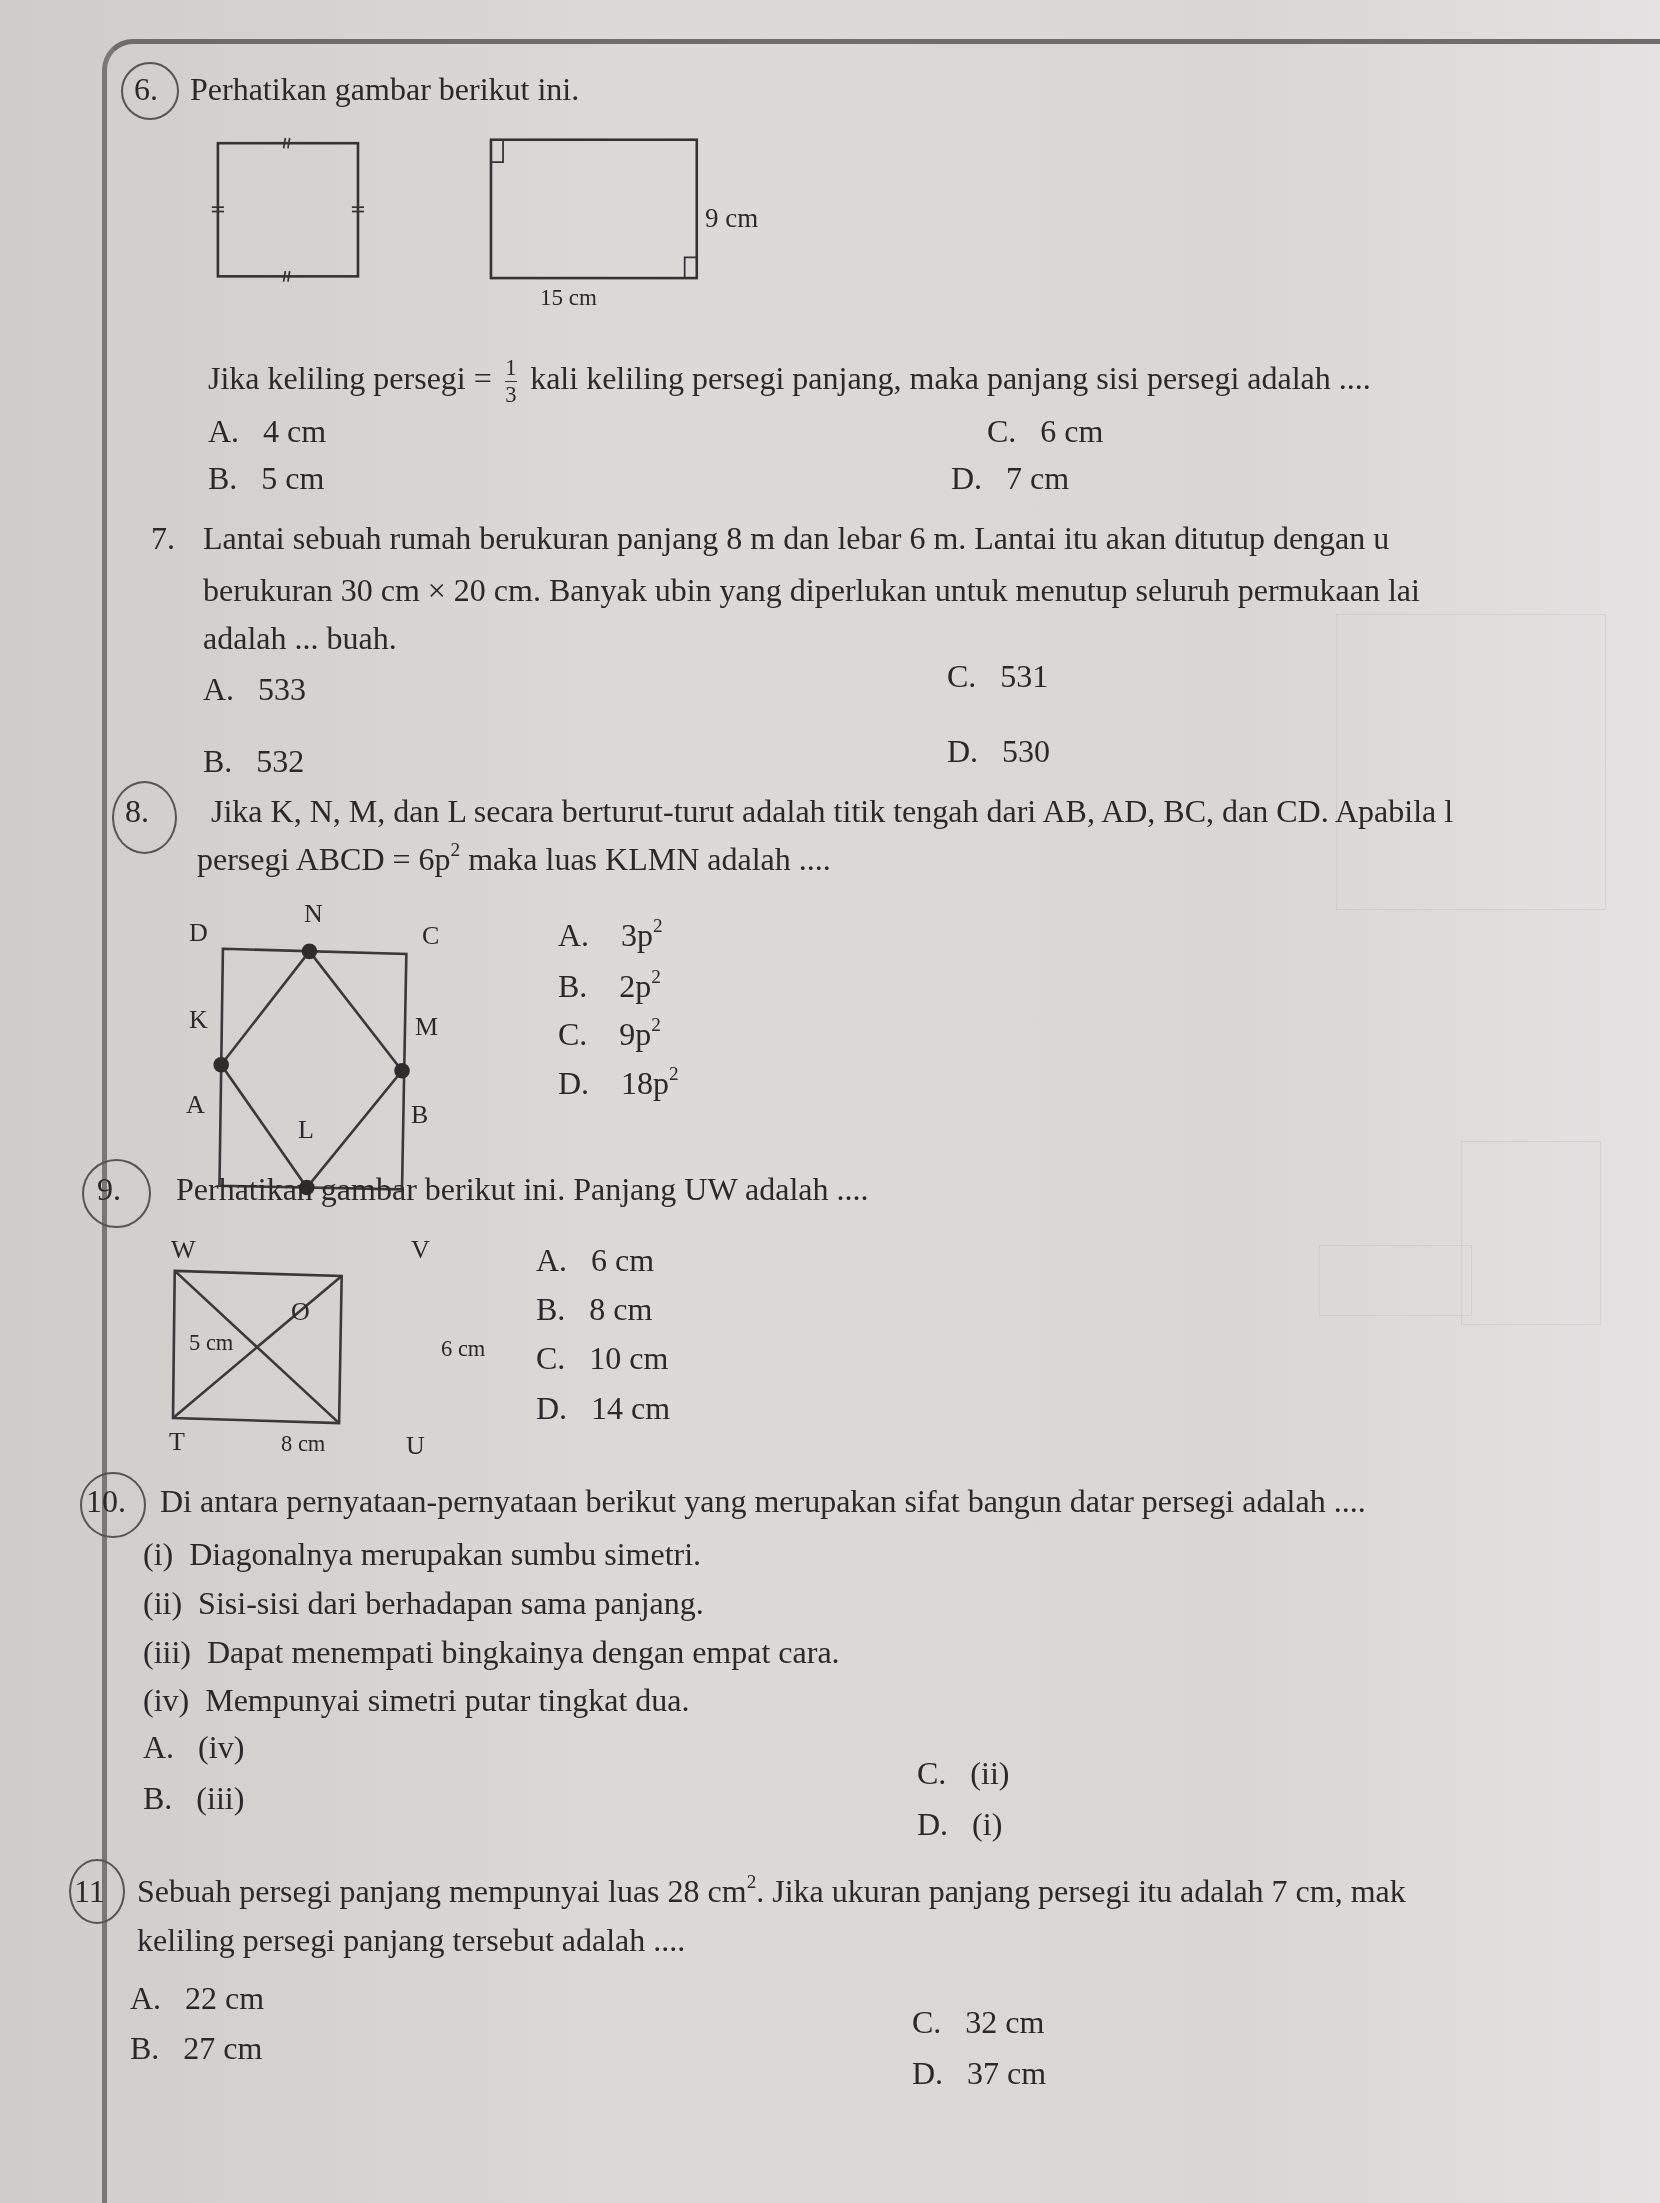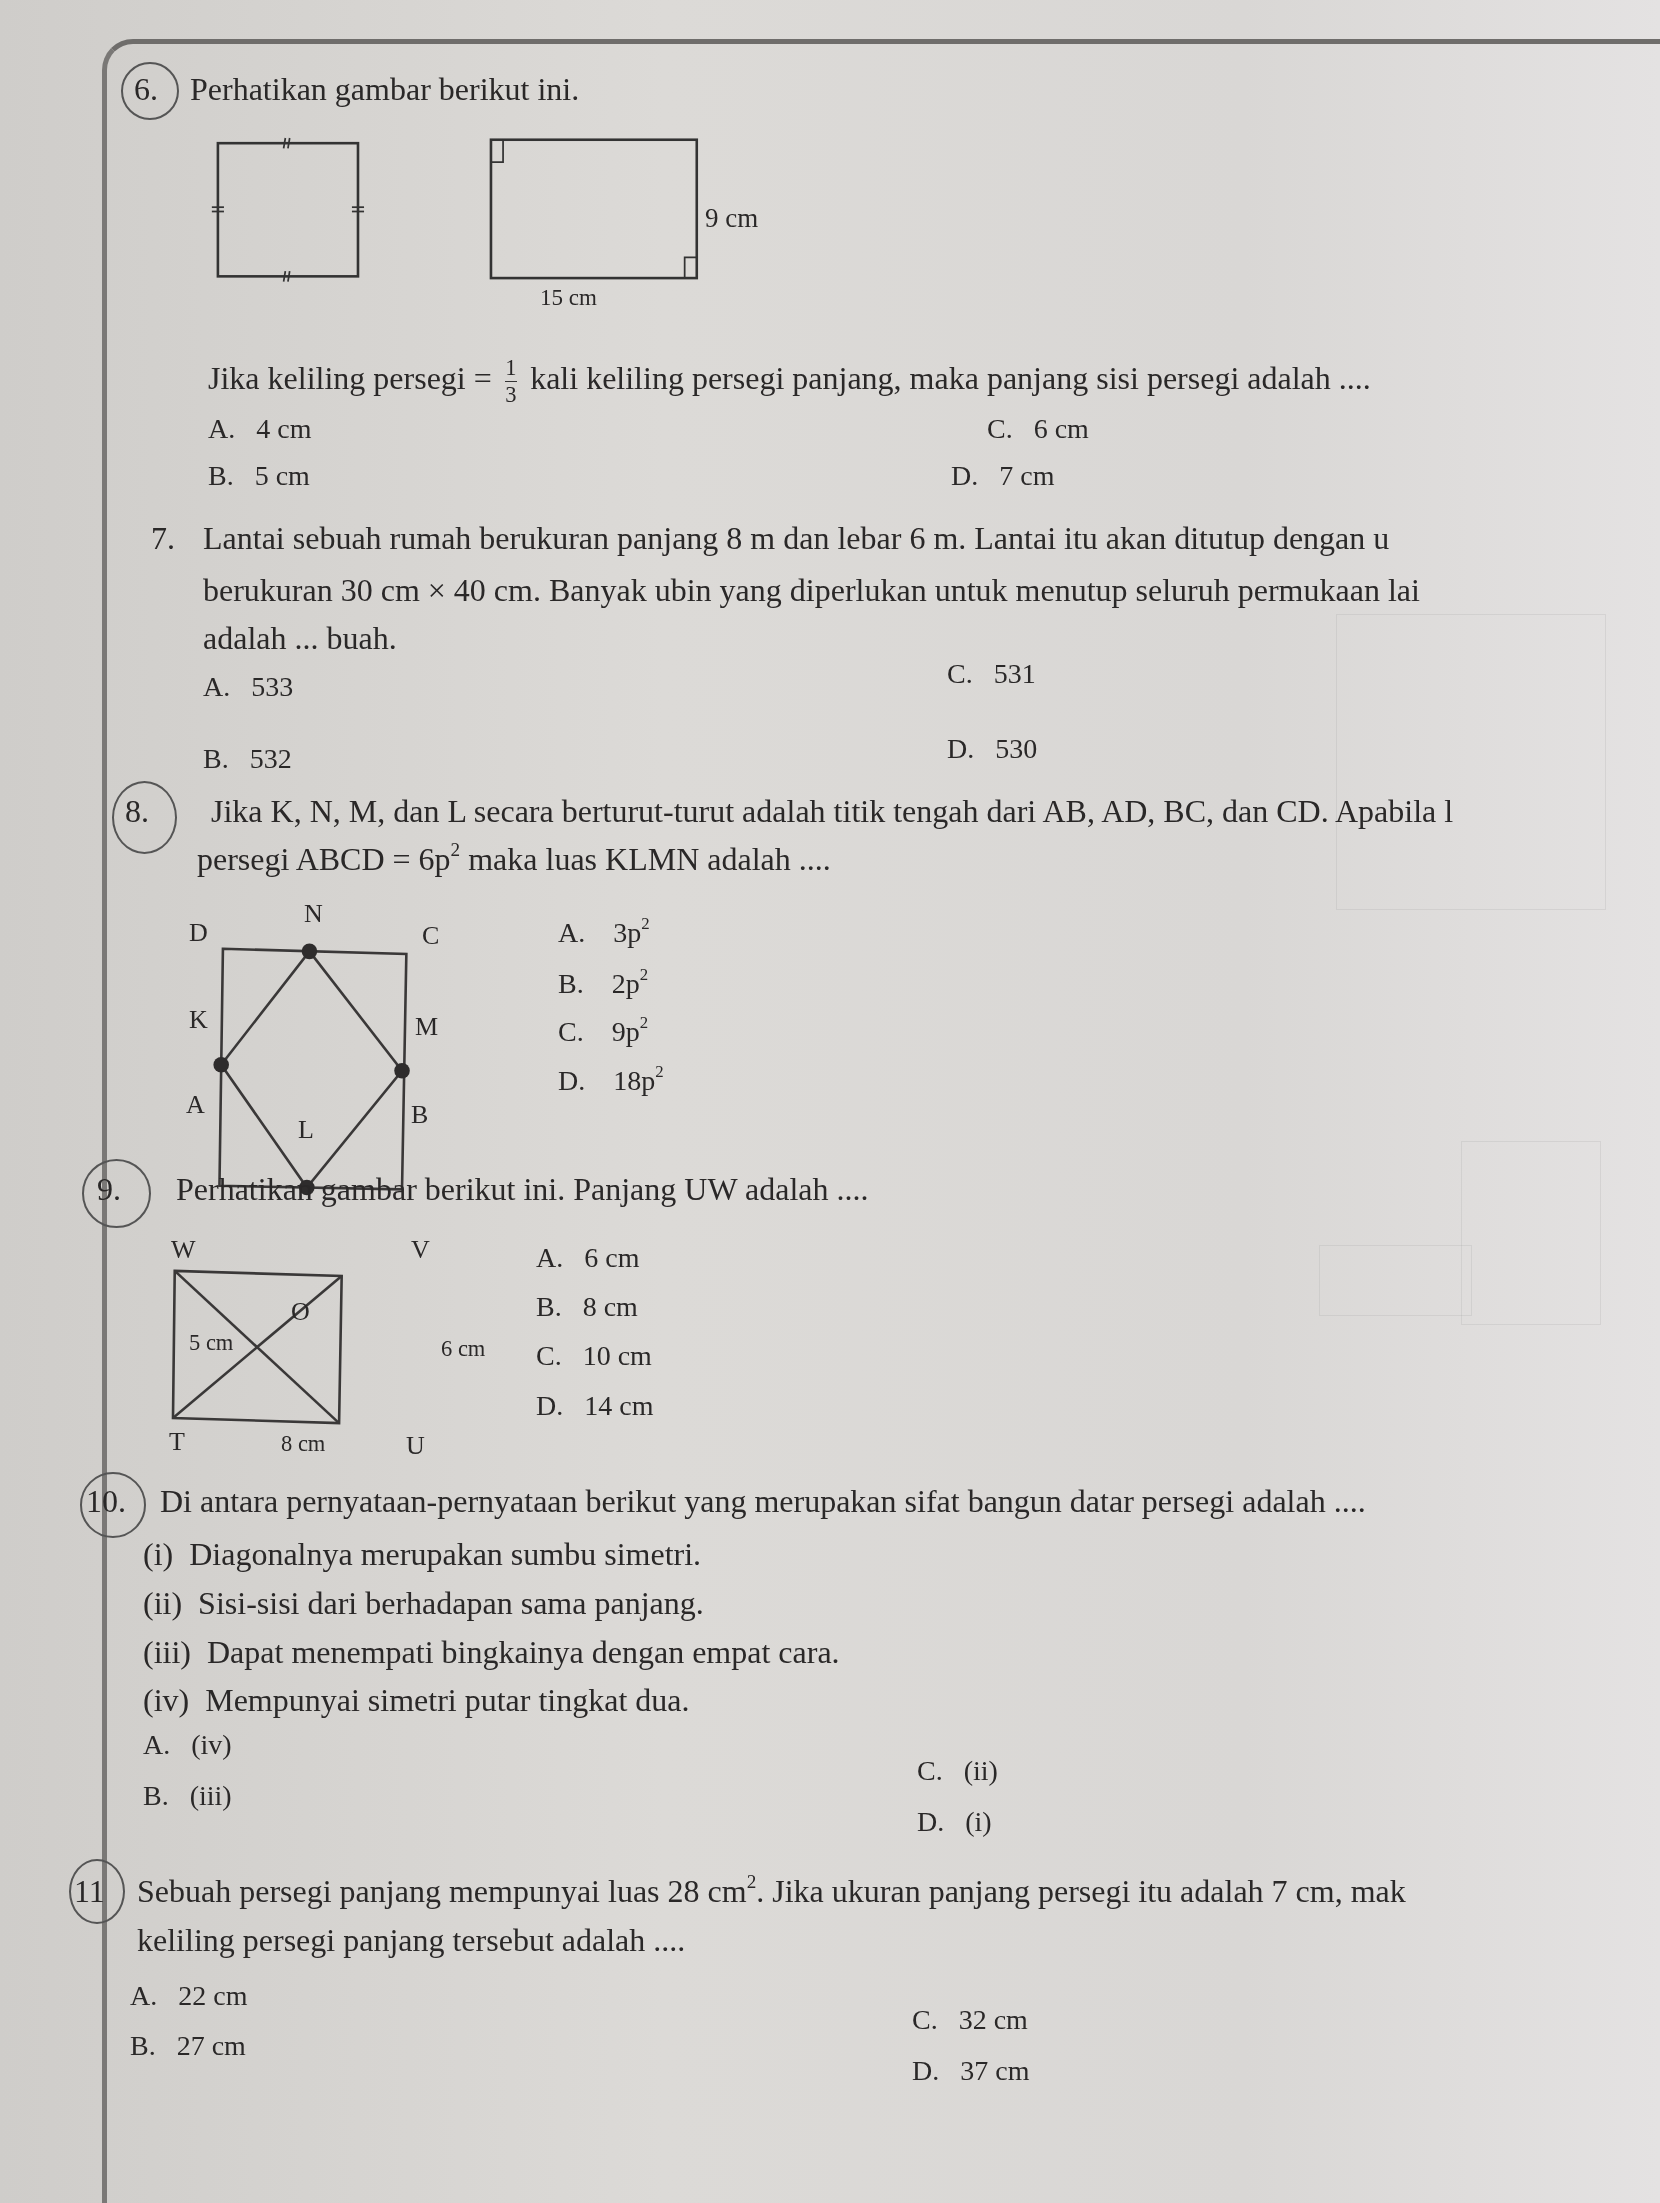--- a/index.html
+++ b/index.html
@@ -10,21 +10,21 @@
     color:#2a2828;
   }
   .page-frame {
     position:absolute; left:102px; top:39px; width:1582px; height:2214px;
     border-top:5.2px solid #6f6d6b; border-left:5.2px solid #7a7876;
     border-radius:31px 0 0 0;
   }
   .bleed { position:absolute; border:1.7px solid rgba(150,150,150,0.18); }
   .abs { position:absolute; white-space:nowrap; }
   .qtext { font-size:32px; line-height:45px; }
-  .opt { font-size:28px; }
+  .opt { font-size:32px; }
   .num-circle {
     position:absolute; border:2.6px solid #555; border-radius:50%;
   }
   .label { font-size:26px; }
   sup { font-size:0.6em; vertical-align:0.75em; line-height:0; }
   .frac { display:inline-block; vertical-align:middle; text-align:center; font-size:22.5px; line-height:22.5px; margin:0 5.2px; }
   .frac span { display:block; }
   .frac .bar { border-top:1.7px solid #333; width:12px; margin:1.7px auto; }
   svg { position:absolute; overflow:visible; }
 </style>
@@ -74,21 +74,21 @@
 
   <div class="abs opt" style="left:208px;top:413px;"><span>A.</span>&nbsp;&nbsp;&nbsp;<span>4 cm</span></div>
   <div class="abs opt" style="left:208px;top:460px;"><span>B.</span>&nbsp;&nbsp;&nbsp;<span>5 cm</span></div>
   <div class="abs opt" style="left:951px;top:413px;margin-left:36px;"><span>C.</span>&nbsp;&nbsp;&nbsp;<span>6 cm</span></div>
   <div class="abs opt" style="left:951px;top:460px;"><span>D.</span>&nbsp;&nbsp;&nbsp;<span>7 cm</span></div>
 </section>
 
 <section>
   <div class="abs qtext" style="left:151px;top:516px;">7.</div>
   <div class="abs qtext" style="left:203px;top:516px;">Lantai sebuah rumah berukuran panjang 8 m dan lebar 6 m. Lantai itu akan ditutup dengan u</div>
-  <div class="abs qtext" style="left:203px;top:568px;">berukuran 30 cm × 40 cm. Banyak ubin yang diperlukan untuk menutup seluruh permukaan lai</div>
+  <div class="abs qtext" style="left:203px;top:568px;">berukuran 30 cm × 20 cm. Banyak ubin yang diperlukan untuk menutup seluruh permukaan lai</div>
   <div class="abs qtext" style="left:203px;top:616px;">adalah ... buah.</div>
 
   <div class="abs opt" style="left:203px;top:671px;"><span>A.</span>&nbsp;&nbsp;&nbsp;<span>533</span></div>
   <div class="abs opt" style="left:203px;top:743px;"><span>B.</span>&nbsp;&nbsp;&nbsp;<span>532</span></div>
   <div class="abs opt" style="left:947px;top:658px;"><span>C.</span>&nbsp;&nbsp;&nbsp;<span>531</span></div>
   <div class="abs opt" style="left:947px;top:733px;"><span>D.</span>&nbsp;&nbsp;&nbsp;<span>530</span></div>
 </section>
 
 <section>
   <div class="num-circle" style="left:112px;top:781px;width:61px;height:69px;"></div>

